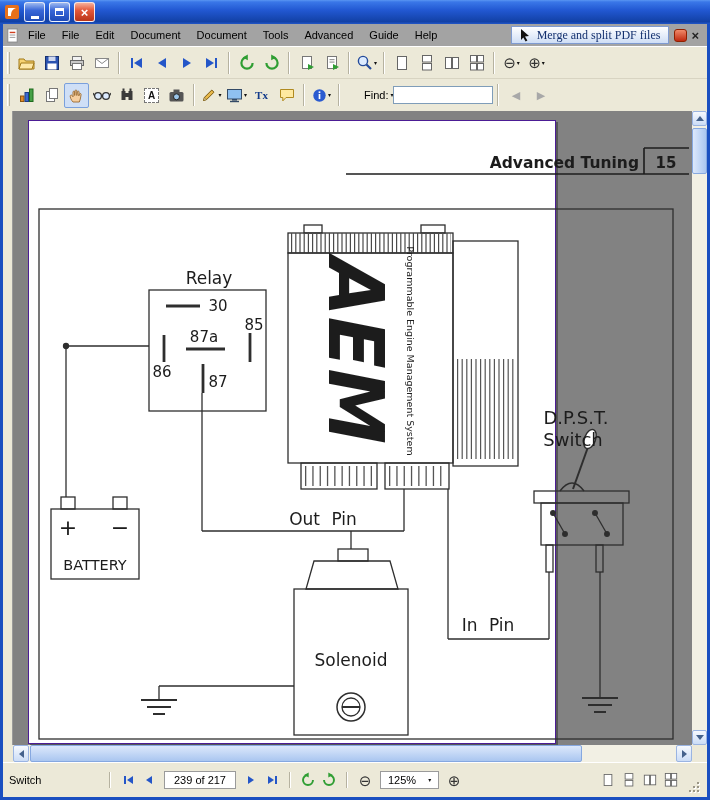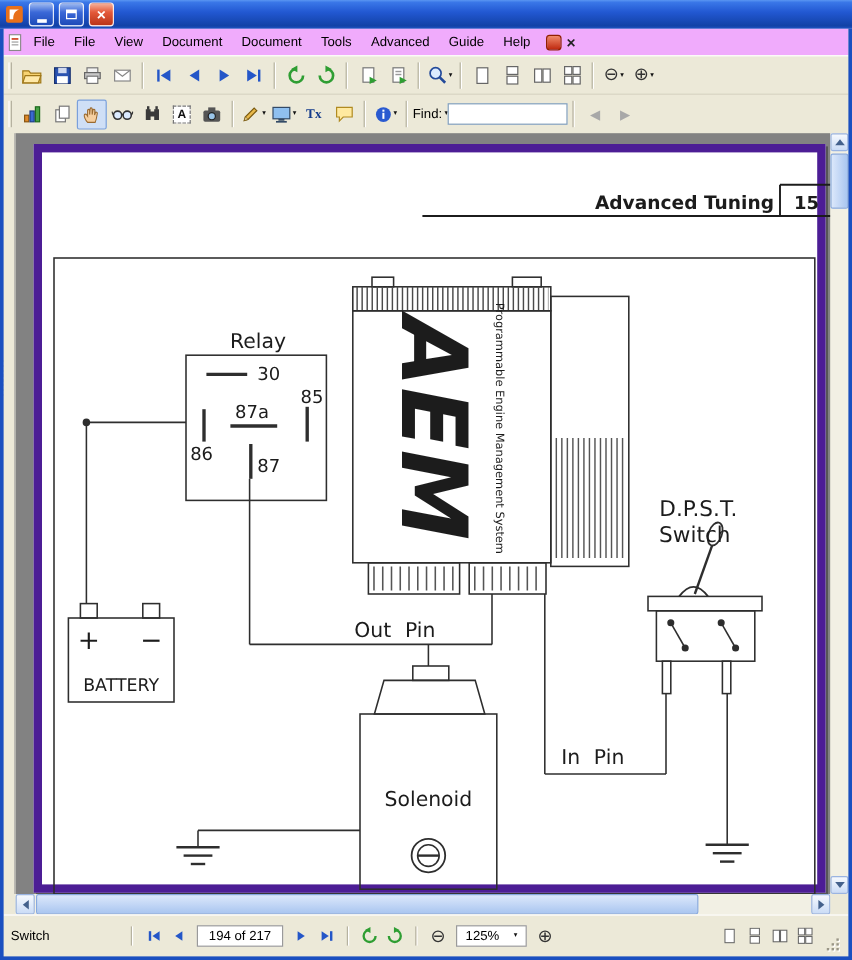--- a/index.html
+++ b/index.html
@@ -14,21 +14,21 @@
     background:linear-gradient(180deg,#5a96f2 0%,#3a77e8 8%,#2258d2 42%,#1241a6 90%,#2156c8 100%)}
   .title-text{flex:1;color:#fff;font-weight:bold;font-size:12px;text-shadow:1px 1px 1px rgba(0,0,0,.55);white-space:nowrap;overflow:hidden}
   .winbtn{width:21px;height:20px;border:1px solid rgba(255,255,255,.85);border-radius:3px;display:flex;align-items:center;justify-content:center;color:#fff;font-size:13px;font-weight:bold}
   .bluebtn{background:linear-gradient(#9db9f0,#3a68d8 40%,#1e4ab8)}
   .closebtn{background:linear-gradient(#f6b09a,#e4593a 40%,#b93418)}
   .minglyph{display:block;width:8px;height:3px;background:#fff;margin-top:10px}
   .resglyph{display:block;width:9px;height:8px;border:1px solid #fff;border-top-width:3px}
   
   .i16{display:block}
   
-  .menubar{position:absolute;left:3px;top:24px;width:704px;height:22px;background:#f0abfc;display:flex;align-items:center;font-size:11px;color:#000;padding:0 2px}
+  .menubar{position:absolute;left:3px;top:24px;width:704px;height:22px;background:#a3a3a3;display:flex;align-items:center;font-size:11px;color:#000;padding:0 2px}
   .menuitem{padding:3px 8px}
   .banner{height:18px;display:flex;align-items:center;gap:5px;padding:0 8px;margin-left:auto;border:1px solid #7f9bd1;
     background:linear-gradient(180deg,#ffffff,#cfdef5);color:#13306e;font-family:"Liberation Serif",serif;font-size:12px}
   .adicon{width:13px;height:13px;border-radius:3px;background:linear-gradient(#f08a6a,#c02a10);border:1px solid #902000;margin:0 2px 0 5px}
   .bannerclose{font-size:13px;color:#222;padding:0 6px 0 2px;font-weight:bold}
   
   .tb{position:absolute;left:3px;width:704px;background:#ECE9D8;display:flex;align-items:center;border-top:1px solid #fff}
   .tb1{top:46px;height:32px}
   .tb2{top:78px;height:33px;border-top:1px solid #d8d4c2}
   .tgrip{width:3px;height:22px;border-left:1px solid #fff;border-right:1px solid #b6b2a0;margin:0 4px}
@@ -39,27 +39,27 @@
   .tri-l{width:0;height:0;border-top:5px solid transparent;border-bottom:5px solid transparent;border-right:8px solid #2456c8}
   .vbar{width:2px;height:10px;background:#2456c8}
   .mini .tri-r{border-top-width:4px;border-bottom-width:4px;border-left-width:6px}
   .mini .tri-l{border-top-width:4px;border-bottom-width:4px;border-right-width:6px}
   .mini .vbar{height:8px}
   .caret{font-size:6px;color:#111;line-height:1}
   .glyph15{font-size:15px;color:#333;line-height:1}
   .grayg{color:#a8a8a8;font-size:11px}
   .selA{width:15px;height:15px;border:1px dashed #777;display:flex;align-items:center;justify-content:center;font-size:10px;font-weight:bold;color:#111;background:#fff}
   .txico{font-size:11px;font-weight:bold;color:#123a8a;font-family:"Liberation Serif",serif}
-  .find-label{font-size:11px;margin:0 2px 0 0}
+  .find-label{font-size:11px;margin:0 2px 0 20px}
   .find-input{width:100px;height:18px;border:1px solid #7f9db9;font-size:11px;font-family:inherit;padding:0 3px;background:#fff}
   
   .leftstrip{position:absolute;left:3px;top:111px;width:10px;bottom:55px;background:#ECE9D8;border-right:1px solid #9a9a9a;z-index:5}
   .lgrip{position:absolute;left:3px;top:300px;width:4px;height:30px;background:repeating-linear-gradient(#b8b4a2 0 2px,#f4f2e8 2px 4px)}
   .docarea{position:absolute;left:13px;right:18px;top:111px;bottom:55px;background:#828282;overflow:hidden}
-  .page{position:absolute;left:15px;top:9px;width:660px;height:624px;background:#fff;border:7px solid #4c1d95;box-shadow:2px 2px 0 #565656}
+  .page{position:absolute;left:15px;top:9px;width:528px;height:624px;background:#fff;border:1px solid #4c1d95;box-shadow:2px 2px 0 #565656}
   .page svg{position:absolute;left:0;top:0}
   .page text{fill:#1c1c1c;font-family:"DejaVu Sans",sans-serif}
   
   .vscroll{position:absolute;right:3px;top:111px;width:15px;height:634px;background:#f2f0e4;z-index:6}
   .hscroll{position:absolute;left:13px;right:18px;top:745px;height:17px;background:#f2f0e4;z-index:6}
   .corner{position:absolute;right:3px;top:745px;width:15px;height:17px;background:#ECE9D8;z-index:6}
   .sbtn{position:absolute;width:15px;height:15px;background:linear-gradient(#f6f9fe,#cbdcf6);border:1px solid #9ab4e2;border-radius:2px;display:flex;align-items:center;justify-content:center}
   .hscroll .sbtn{height:17px;width:16px}
   .t-up{width:0;height:0;border-left:4px solid transparent;border-right:4px solid transparent;border-bottom:5px solid #44618c}
   .t-dn{width:0;height:0;border-left:4px solid transparent;border-right:4px solid transparent;border-top:5px solid #44618c}
@@ -105,27 +105,33 @@
 
   <div class="menubar">
     <svg class="i16" width="15" height="15" viewBox="0 0 16 16">
       <rect x="3" y="1" width="10" height="14" fill="#fff" stroke="#888"></rect>
       <rect x="5" y="4" width="6" height="1.5" fill="#d04020"></rect>
       <rect x="5" y="7" width="6" height="1" fill="#999"></rect>
       <rect x="5" y="9.5" width="6" height="1" fill="#999"></rect>
     </svg>
     <span class="menuitem">File</span>
     <span class="menuitem">File</span>
-    <span class="menuitem">View</span>
+    <span class="menuitem">Edit</span>
     <span class="menuitem">Document</span>
     <span class="menuitem">Document</span>
     <span class="menuitem">Tools</span>
     <span class="menuitem">Advanced</span>
     <span class="menuitem">Guide</span>
     <span class="menuitem">Help</span>
+    <span class="banner">
+      <svg class="i16" width="12" height="14" viewBox="0 0 12 14">
+        <path d="M1 1l8 7-4 .6 2.4 4-1.8.9-2.3-4.1L1 12z" fill="#111"></path>
+      </svg>
+      <span>Merge and split PDF files</span>
+    </span>
     <span class="adicon"></span>
     <span class="bannerclose">×</span>
   </div>
 
   <div class="tb tb1">
     <span class="tgrip"></span>
     <span class="btn">
       <svg class="i16" width="18" height="16" viewBox="0 0 18 16">
         <path d="M1 4h5l1.5 2H16v8H1z" fill="#f7d372" stroke="#a07818"></path>
         <path d="M3 8h13l-2 6H1z" fill="#ffe9a8" stroke="#a07818"></path>
@@ -476,21 +482,21 @@
   <div class="statusbar">
     <span class="ready">Switch</span>
     <span class="sdiv"></span>
     <span class="navbtn mini">
         <i class="vbar"></i>
         <i class="tri-l"></i>
       </span>
     <span class="navbtn mini">
         <i class="tri-l"></i>
       </span>
-    <span class="pagebox">194 of 217</span>
+    <span class="pagebox">239 of 217</span>
     <span class="navbtn mini">
         <i class="tri-r"></i>
       </span>
     <span class="navbtn mini">
         <i class="tri-r"></i>
         <i class="vbar"></i>
       </span>
     <span class="sdiv"></span>
     <span class="navbtn">
       <svg class="i16" width="16" height="16" viewBox="0 0 18 18">

